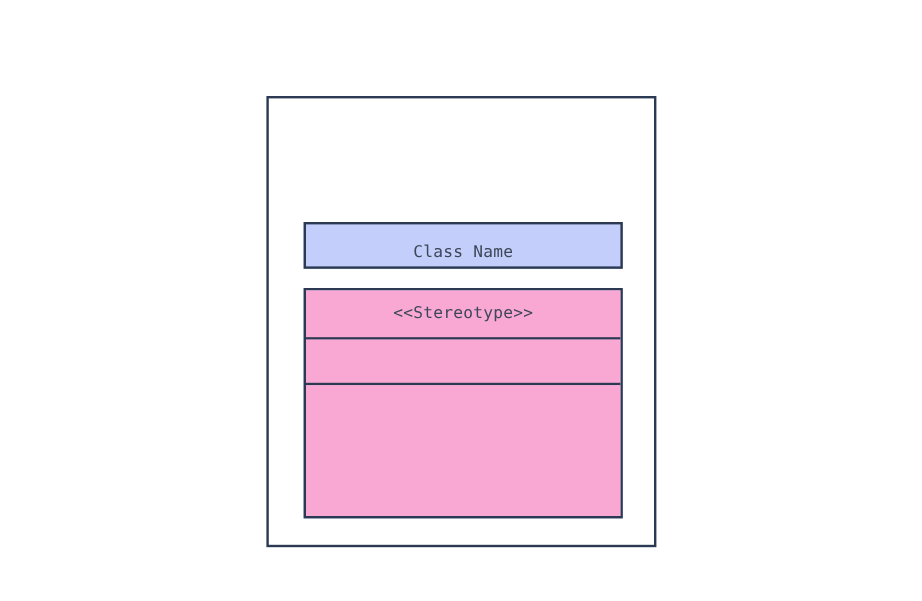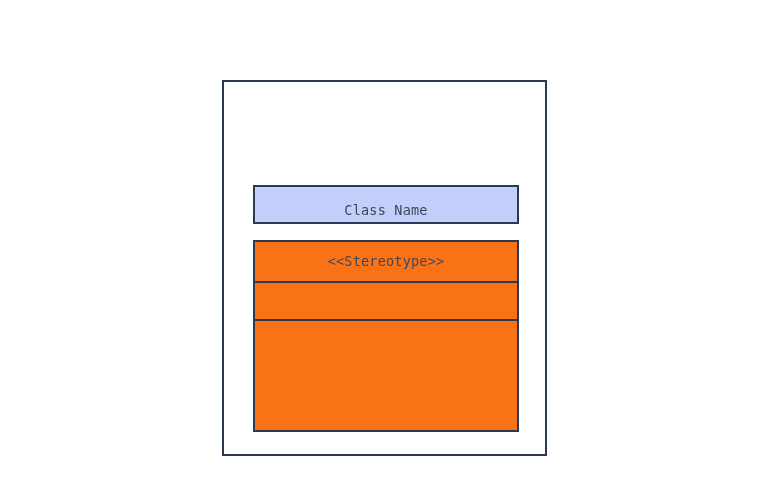--- a/index.html
+++ b/index.html
@@ -110,21 +110,21 @@
     display: flex;
     flex-direction: column;
     z-index: 2;
   }
 
   .compartment {
     box-sizing: border-box;
     display: flex;
     align-items: center;
     justify-content: center;
-    background: #f97316;
+    background: #f9a8d4;
     position: relative;
   }
 
   .compartment.c-stereotype {
     height: 41px;
     flex: 0 0 41px;
     border-bottom: 2px solid #2b3a52;
   }
 
   .compartment.c-attributes {

